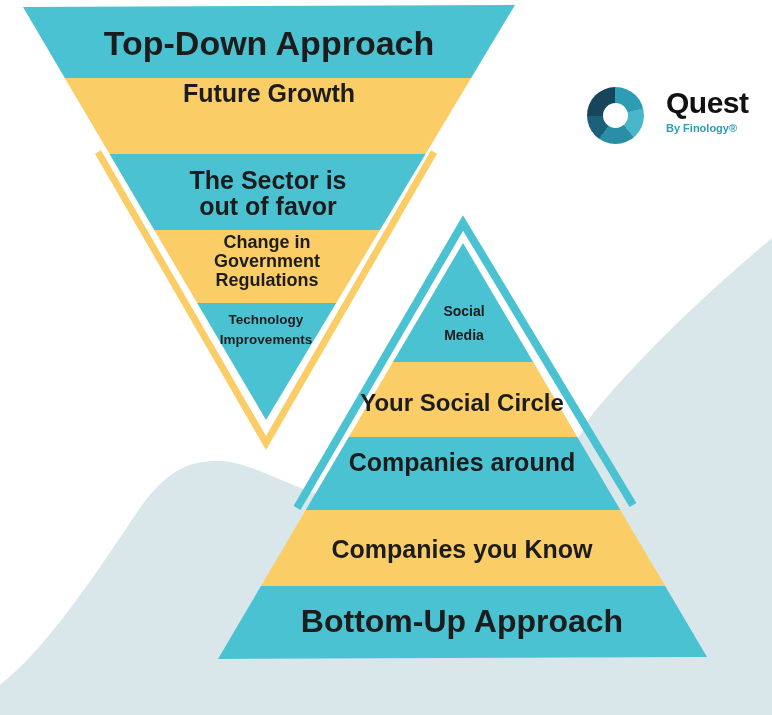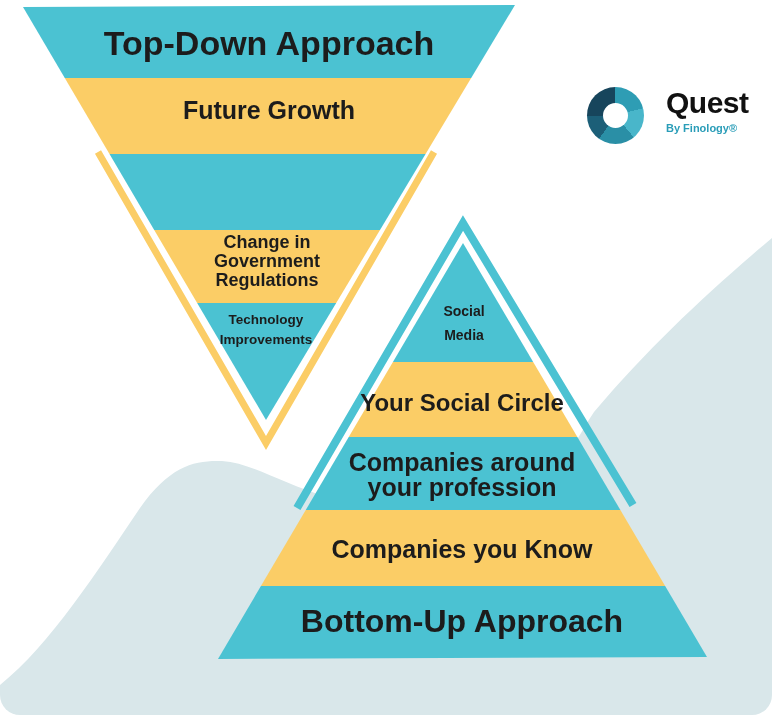--- a/index.html
+++ b/index.html
@@ -1,17 +1,17 @@
 <!DOCTYPE html>
 <html><head>
 <meta charset="utf-8">
 <style>
   html,body { margin:0; padding:0; }
   body { width:772px; height:715px; font-family:"Liberation Sans","DejaVu Sans",sans-serif; }
-  .stage { position:relative; width:772px; height:715px; background:#ffffff; overflow:hidden;border-radius:20px; }
+  .stage { position:relative; width:772px; height:715px; background:#ffffff; overflow:hidden; }
   .stage svg { position:absolute; left:0; top:0; }
 
   .lbl { position:absolute; transform:translateX(-50%); text-align:center;
          font-weight:bold; color:#1c1c1c; white-space:nowrap; }
   .lbl span { display:block; }
 
   .t-title   { font-size:34px; }
   .t-lvl1    { font-size:25px; line-height:26px; }
   .t-lvl2    { font-size:25px; line-height:26px; }
   .t-lvl3    { font-size:18px; line-height:19px; }
@@ -67,24 +67,28 @@
       <rect x="200" y="362" width="520" height="75" fill="#FBCD66"></rect>
       <rect x="200" y="437" width="520" height="73" fill="#4BC2D2"></rect>
       <rect x="200" y="510" width="520" height="76" fill="#FBCD66"></rect>
       <rect x="200" y="586" width="520" height="73" fill="#4BC2D2"></rect>
     </g>
     <path d="M 297 508 L 463 223 L 633 505" fill="none" stroke-width="8" stroke-linejoin="miter" stroke="#4BC2D2"></path>
   </svg>
 
   <div class="lbl t-title" style="left:269px; top:24px;">Top-Down Approach</div>
 
-  <div class="lbl t-lvl1" style="left:269px; top:97px;">
+  <div class="lbl t-lvl1" style="left:269px; top:80px;">
     <span>Future Growth</span>
   </div>
 
+  <div class="lbl t-lvl2" style="left:268px; top:167px;">
+    <span>The Sector is</span>
+    <span>out of favor</span>
+  </div>
 
   <div class="lbl t-lvl3" style="left:267px; top:233px;">
     <span>Change in</span>
     <span>Government</span>
     <span>Regulations</span>
   </div>
 
   <div class="lbl t-lvl4" style="left:266px; top:310px;">
     <span>Technology</span>
     <span>Improvements</span>
@@ -92,21 +96,20 @@
 
   <div class="lbl b-lvl1" style="left:464px; top:299px;">
     <span>Social</span>
     <span>Media</span>
   </div>
 
   <div class="lbl b-lvl2" style="left:462px; top:389px;">Your Social Circle</div>
 
   <div class="lbl b-lvl3" style="left:462px; top:450px;">
     <span>Companies around</span>
-    <span>your profession</span>
   </div>
 
   <div class="lbl b-lvl4" style="left:462px; top:535px;">Companies you Know</div>
 
   <div class="lbl b-title" style="left:462px; top:603px;">Bottom-Up Approach</div>
 
   <div class="logo">
     <div class="donut"></div>
     <div class="logo-text">
       <div class="logo-name">Quest</div>

